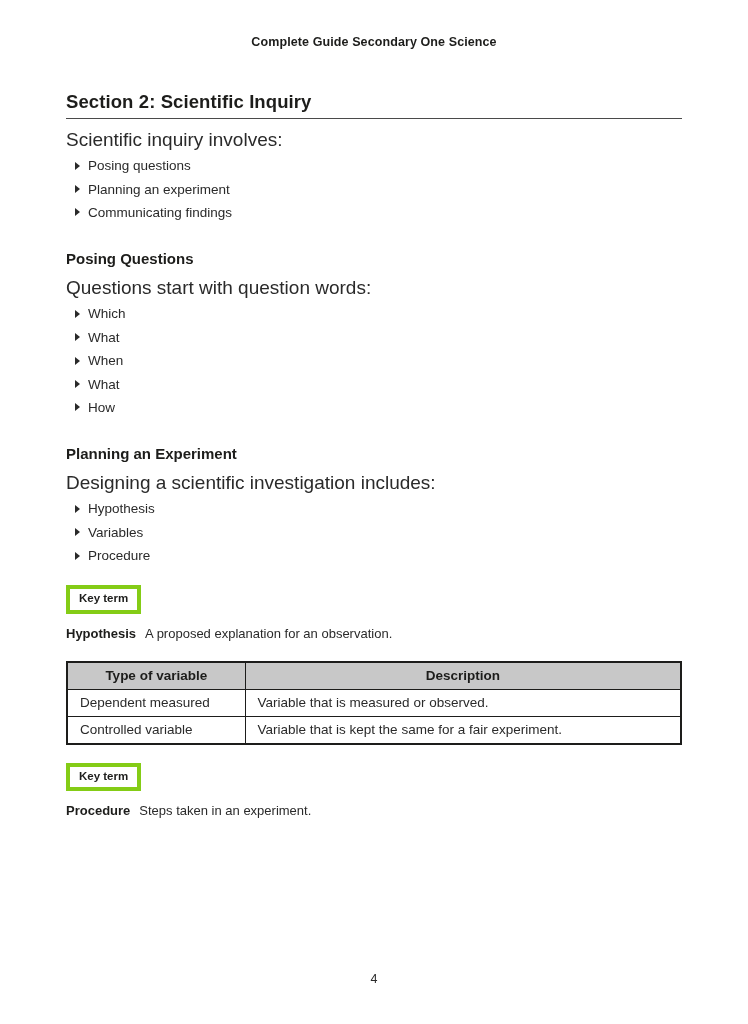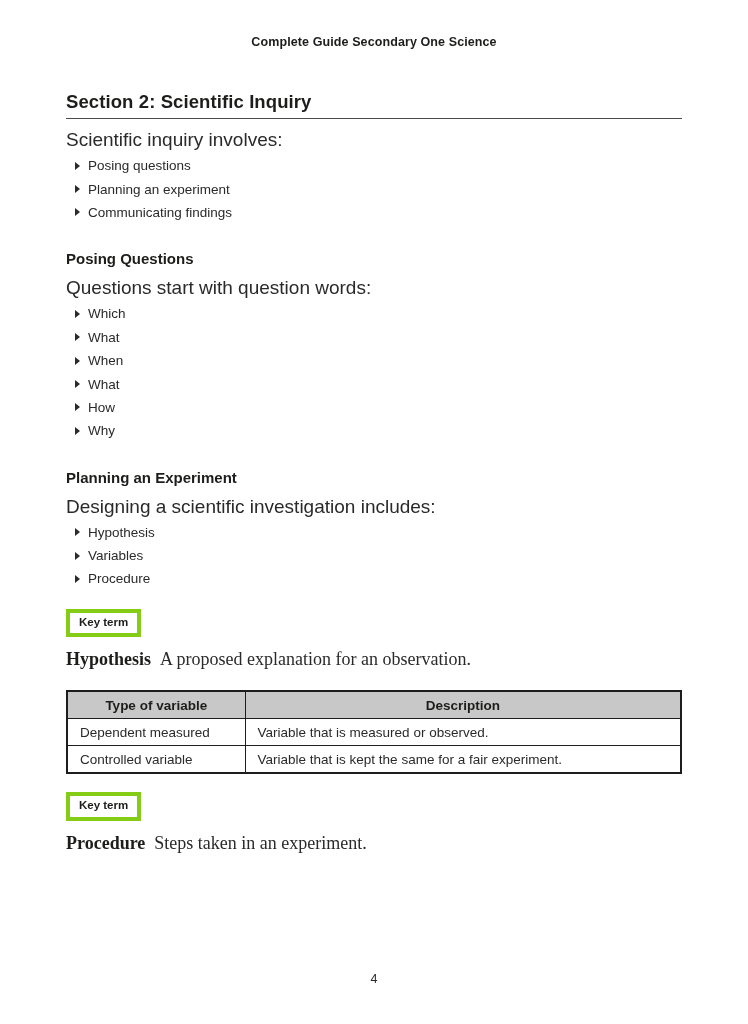--- a/index.html
+++ b/index.html
@@ -73,23 +73,22 @@
     margin-top:18px;
     border:4px solid #84cc16;
     padding:4px 9px 5px 9px;
     font-size:11.5px;
     font-weight:bold;
     color:#1d1d1b;
     line-height:1;
   }
   .definition{
     margin:12px 0 0 0;
-    font-size:18px;
-    color:#2a2a2a;
-    font-family:Liberation Serif, serif;
+    font-size:13px;
+    color:#2a2a2a;
   }
   .definition .term{
     font-weight:bold;
     color:#1d1d1b;
     margin-right:9px;
   }
   table.vars{
     margin-top:20px;
     width:616px;
     border-collapse:collapse;
@@ -167,24 +166,20 @@
           <span class="tri"></span>
           <span>When</span>
         </li>
       <li>
           <span class="tri"></span>
           <span>What</span>
         </li>
       <li>
           <span class="tri"></span>
           <span>How</span>
-        </li>
-      <li>
-          <span class="tri"></span>
-          <span>Why</span>
         </li>
     </ul>
 
     <h2 class="sub-heading">Planning an Experiment</h2>
 
     <p class="para">Designing a scientific investigation includes:</p>
 
     <ul class="bullets">
       <li>
           <span class="tri"></span>

